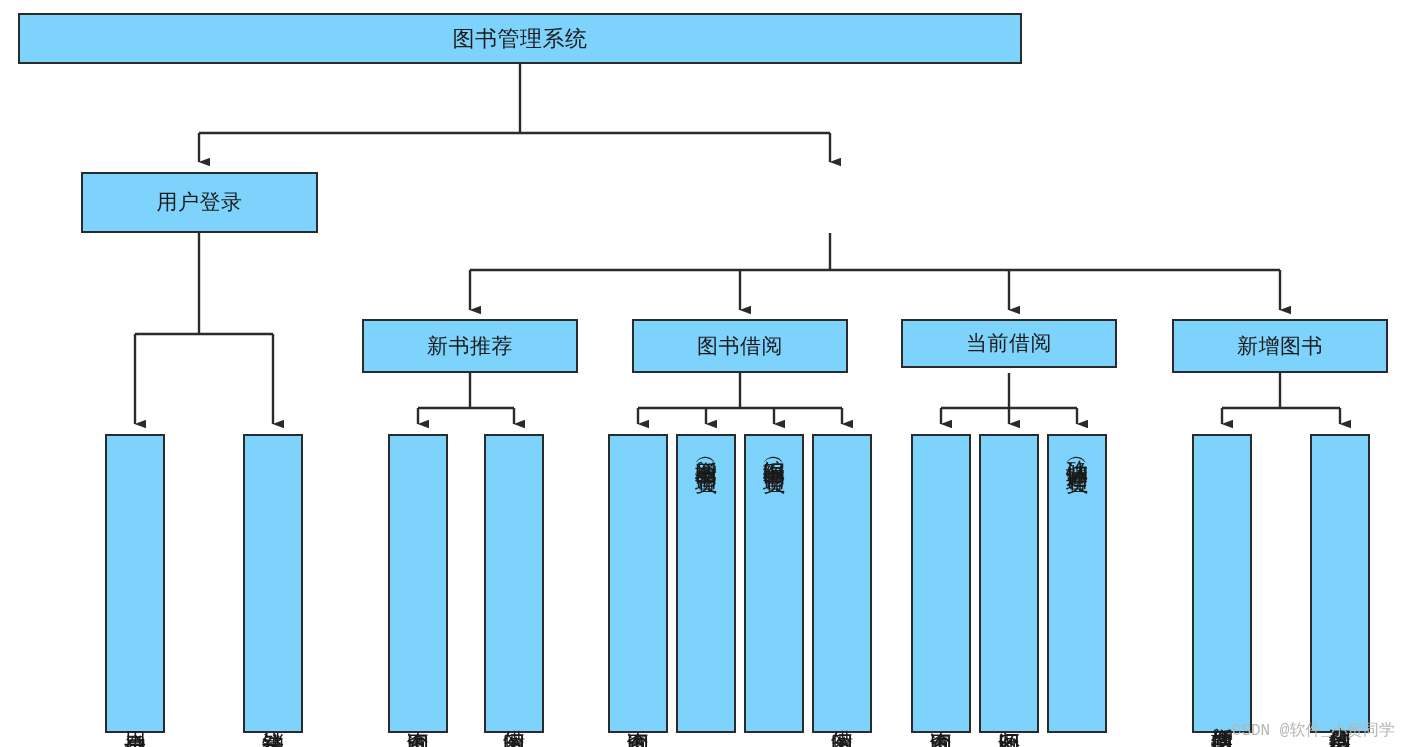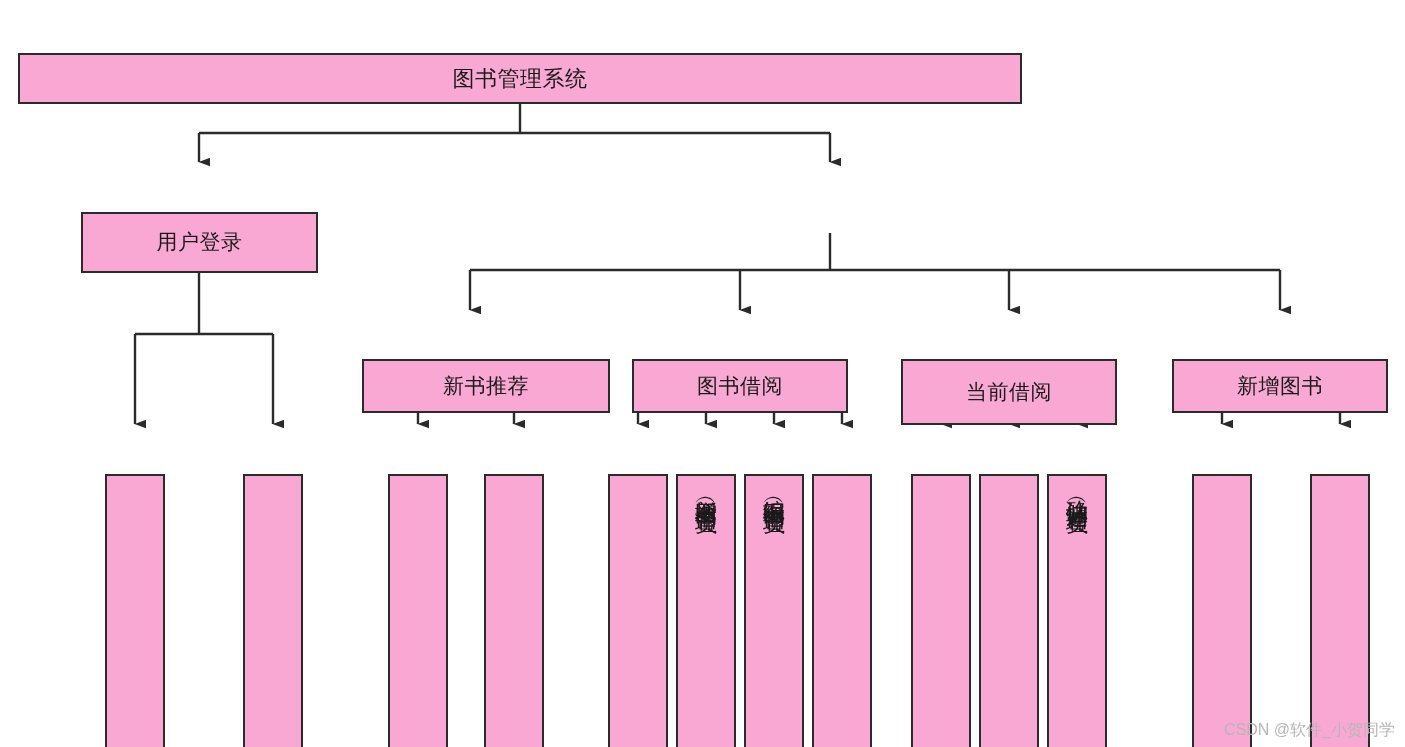--- a/index.html
+++ b/index.html
@@ -22,28 +22,27 @@
     position: absolute;
     left: 0;
     top: 0;
     width: 1405px;
     height: 747px;
     pointer-events: none;
   }
   .node {
     position: absolute;
     box-sizing: border-box;
-    background: #f9a8d4;
+    background: #7dd3fc;
     border: 2px solid #2b2b2b;
     display: flex;
     align-items: center;
     justify-content: center;
     color: #1a1a1a;
     z-index: 2;
-    margin-top: 40px;
   }
   .node .label {
     display: block;
     text-align: center;
     letter-spacing: 0.5px;
   }
   
   .node.horiz .label {
     font-size: 21px;
     line-height: 1.15;
@@ -72,21 +71,21 @@
     white-space: nowrap;
   }
   #watermark {
     position: absolute;
     right: 10px;
     bottom: 6px;
     font-size: 16px;
     color: #b6b6b6;
     z-index: 5;
     white-space: nowrap;
-    font-family: Liberation Sans, sans-serif;
+    font-family: Liberation Mono, monospace;
   }
 </style>
 </head>
 <body>
 
 <div id="diagram-root">
 
   <svg id="edges-layer" viewBox="0 0 1405 747" width="1405" height="747" xmlns="http://www.w3.org/2000/svg">
     <defs>
       <marker id="arrowhead" markerWidth="10" markerHeight="12" refX="4.2" refY="11" orient="auto" markerUnits="userSpaceOnUse">
@@ -142,29 +141,29 @@
 
   <div class="node horiz root" style="left:18px; top:13px; width:1004px; height:51px;">
     <span class="label">图书管理系统</span>
   </div>
 
   <div class="node horiz" style="left:81px; top:172px; width:237px; height:61px;">
     <span class="label">用户登录</span>
   </div>
 
 
-  <div class="node horiz" style="left:362px; top:319px; width:248px; height:54px;">
+  <div class="node horiz" style="left:362px; top:319px; width:216px; height:54px;">
     <span class="label">新书推荐</span>
   </div>
 
   <div class="node horiz" style="left:632px; top:319px; width:216px; height:54px;">
     <span class="label">图书借阅</span>
   </div>
 
-  <div class="node horiz" style="left:901px; top:319px; width:216px; height:66px;">
+  <div class="node horiz" style="left:901px; top:319px; width:216px; height:49px;">
     <span class="label">当前借阅</span>
   </div>
 
   <div class="node horiz" style="left:1172px; top:319px; width:216px; height:54px;">
     <span class="label">新增图书</span>
   </div>
 
   <div class="node vert" style="left:105px; top:434px; width:60px; height:299px;">
     <span class="label">用户登录</span>
   </div>

